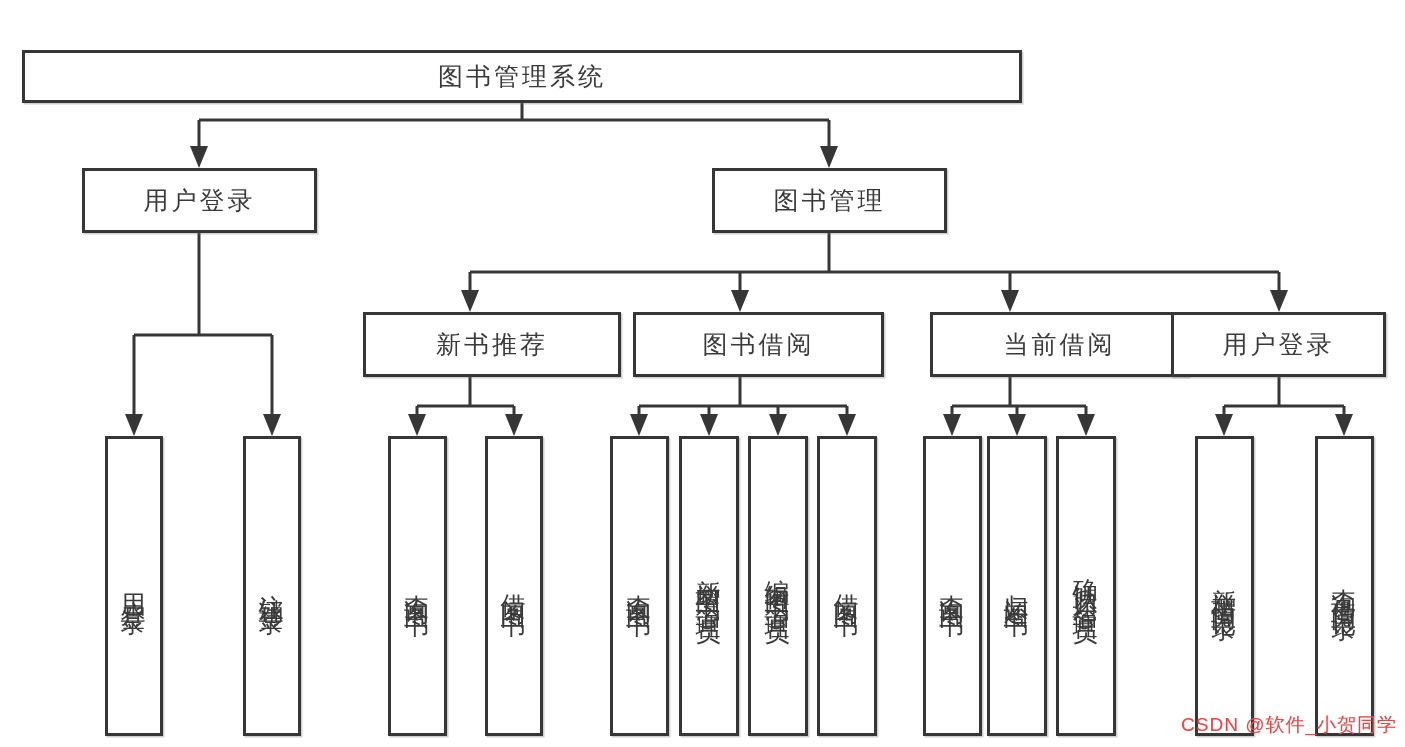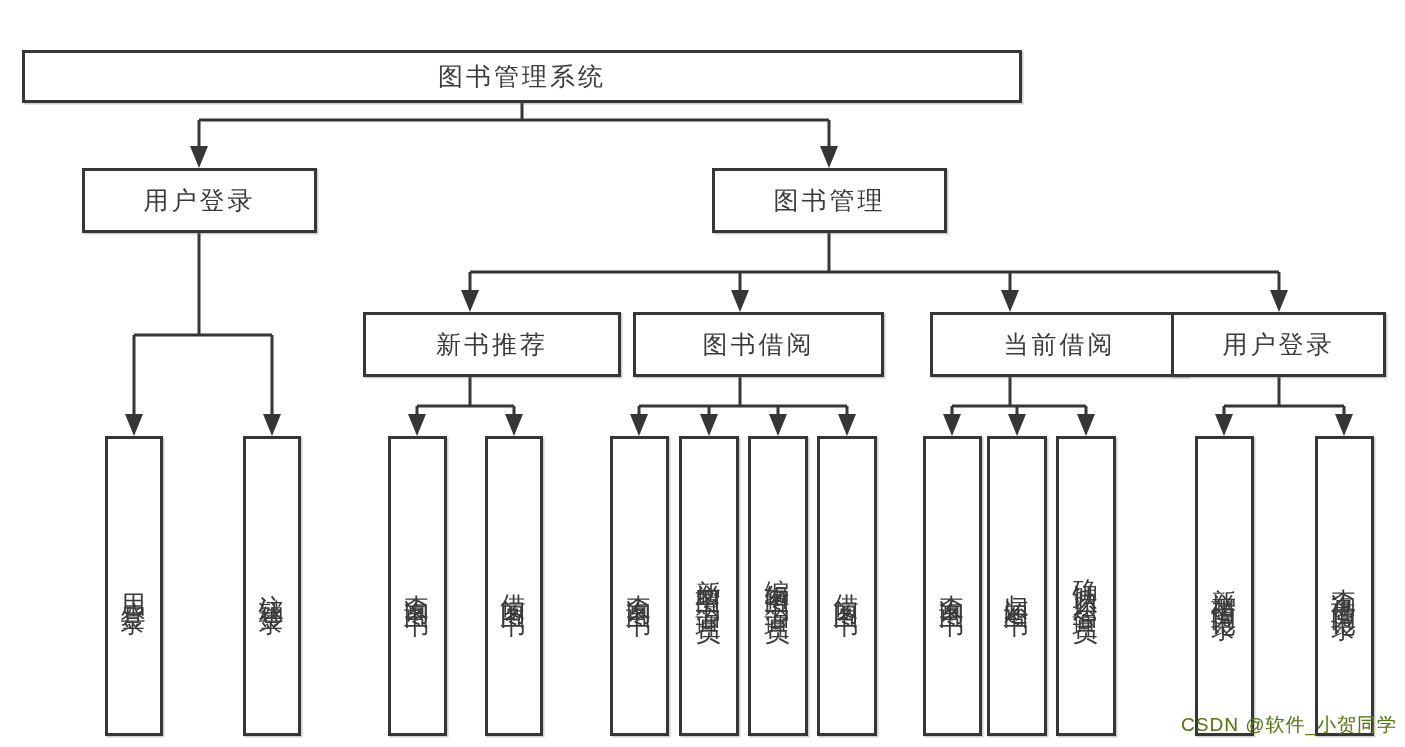--- a/index.html
+++ b/index.html
@@ -35,21 +35,21 @@
     letter-spacing:6px;
     font-size:25px;
     white-space:normal;
   }
   .watermark {
     position:absolute;
     right:8px;
     bottom:9px;
     font-size:19px;
     letter-spacing:1px;
-    color:#4d7c0f;
+    color:#ef4444;
     text-shadow:0.5px 0 0 rgba(200,120,120,0.35);
     z-index:5;
   }
 </style>
 </head>
 <body>
 
 <div class="canvas">
 
   <svg class="connectors" viewBox="0 0 1405 747" xmlns="http://www.w3.org/2000/svg">

